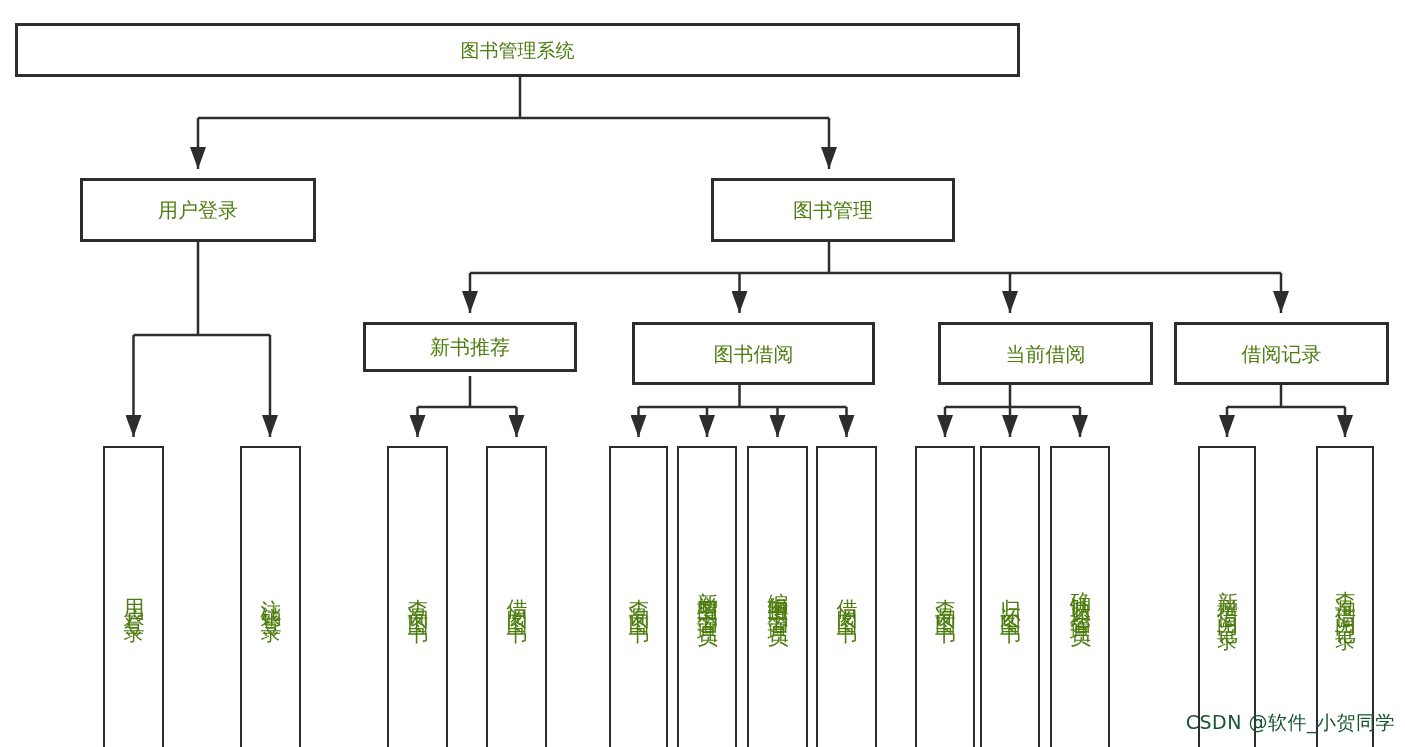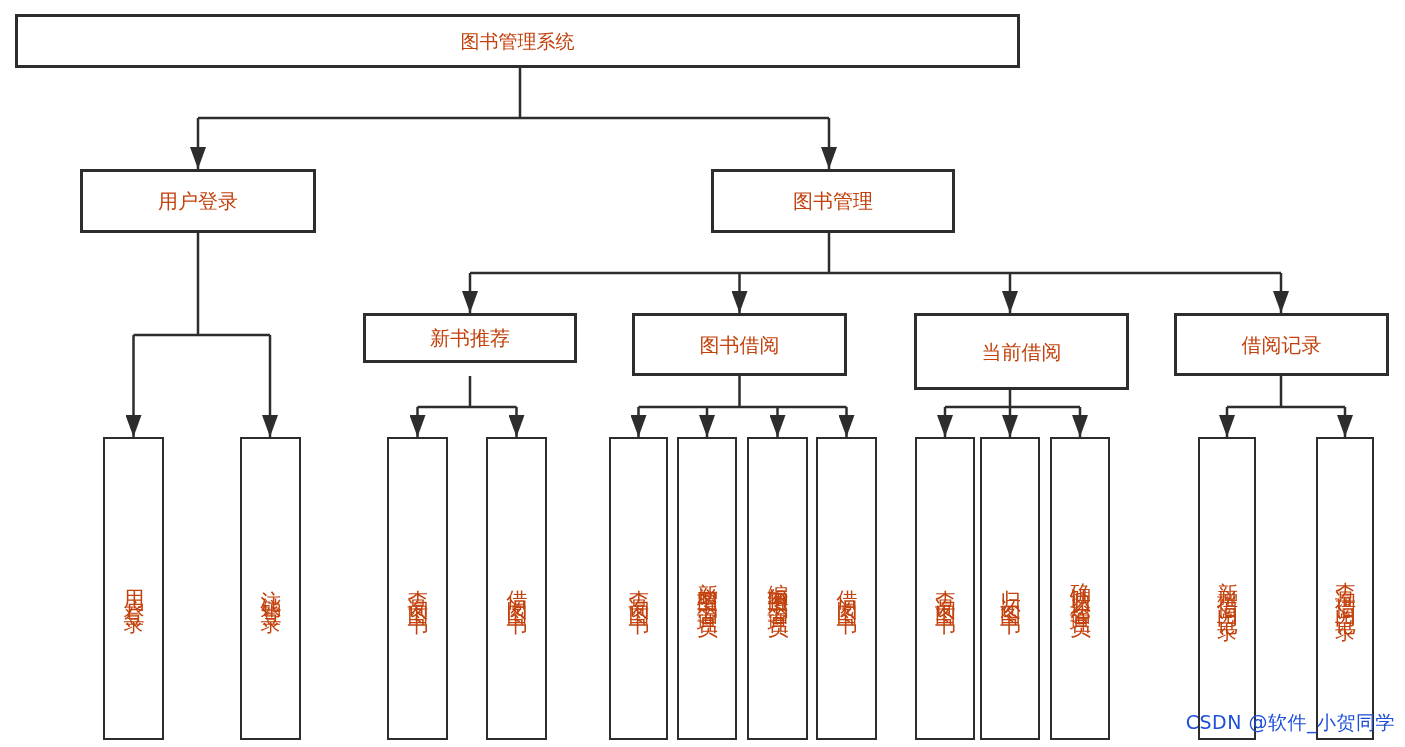--- a/index.html
+++ b/index.html
@@ -17,40 +17,41 @@
     width: 1405px; height: 747px;
   }
   .box {
     position: absolute;
     box-sizing: border-box;
     background: #ffffff;
     border: 3px solid #2d2d2d;
     display: flex;
     align-items: center;
     justify-content: center;
-    color: #c2410c;
+    color: #4d7c0f;
+    margin-top: 9px;
   }
   .box.lvl0 { font-size: 19px; }
   .box.lvl1, .box.lvl2 { font-size: 20px; }
   .box.leaf { border-width: 2px; font-size: 21px; }
   .leaf .vtext {
     writing-mode: vertical-rl;
     text-orientation: mixed;
     letter-spacing: 8px;
     line-height: 1;
     white-space: nowrap;
   }
   .leaf.long .vtext { letter-spacing: 5px; }
   .hlabel { line-height: 1; }
   .watermark {
     position: absolute;
     right: 10px;
     bottom: 11px;
     font-size: 19px;
-    color: #1d4ed8;
+    color: #14532d;
     letter-spacing: 0.5px;
     z-index: 5;
   }
 </style>
 </head>
 <body>
 
 <div class="canvas">
 
   <svg class="connectors" viewBox="0 0 1405 747" xmlns="http://www.w3.org/2000/svg">
@@ -98,24 +99,24 @@
   <div class="box lvl1" style="left:80px; top:169px; width:236px; height:64px;">
     <span class="hlabel">用户登录</span>
   </div>
   <div class="box lvl1" style="left:711px; top:169px; width:244px; height:64px;">
     <span class="hlabel">图书管理</span>
   </div>
 
   <div class="box lvl2" style="left:363px; top:313px; width:214px; height:50px;">
     <span class="hlabel">新书推荐</span>
   </div>
-  <div class="box lvl2" style="left:632px; top:313px; width:215px; height:63px;">
+  <div class="box lvl2" style="left:632px; top:313px; width:243px; height:63px;">
     <span class="hlabel">图书借阅</span>
   </div>
-  <div class="box lvl2" style="left:914px; top:313px; width:215px; height:77px;">
+  <div class="box lvl2" style="left:938px; top:313px; width:215px; height:63px;">
     <span class="hlabel">当前借阅</span>
   </div>
   <div class="box lvl2" style="left:1174px; top:313px; width:215px; height:63px;">
     <span class="hlabel">借阅记录</span>
   </div>
 
   <div class="box leaf" style="left:103px; top:437px; width:61px; height:303px;">
     <span class="vtext">用户登录</span>
   </div>
   <div class="box leaf" style="left:240px; top:437px; width:61px; height:303px;">

